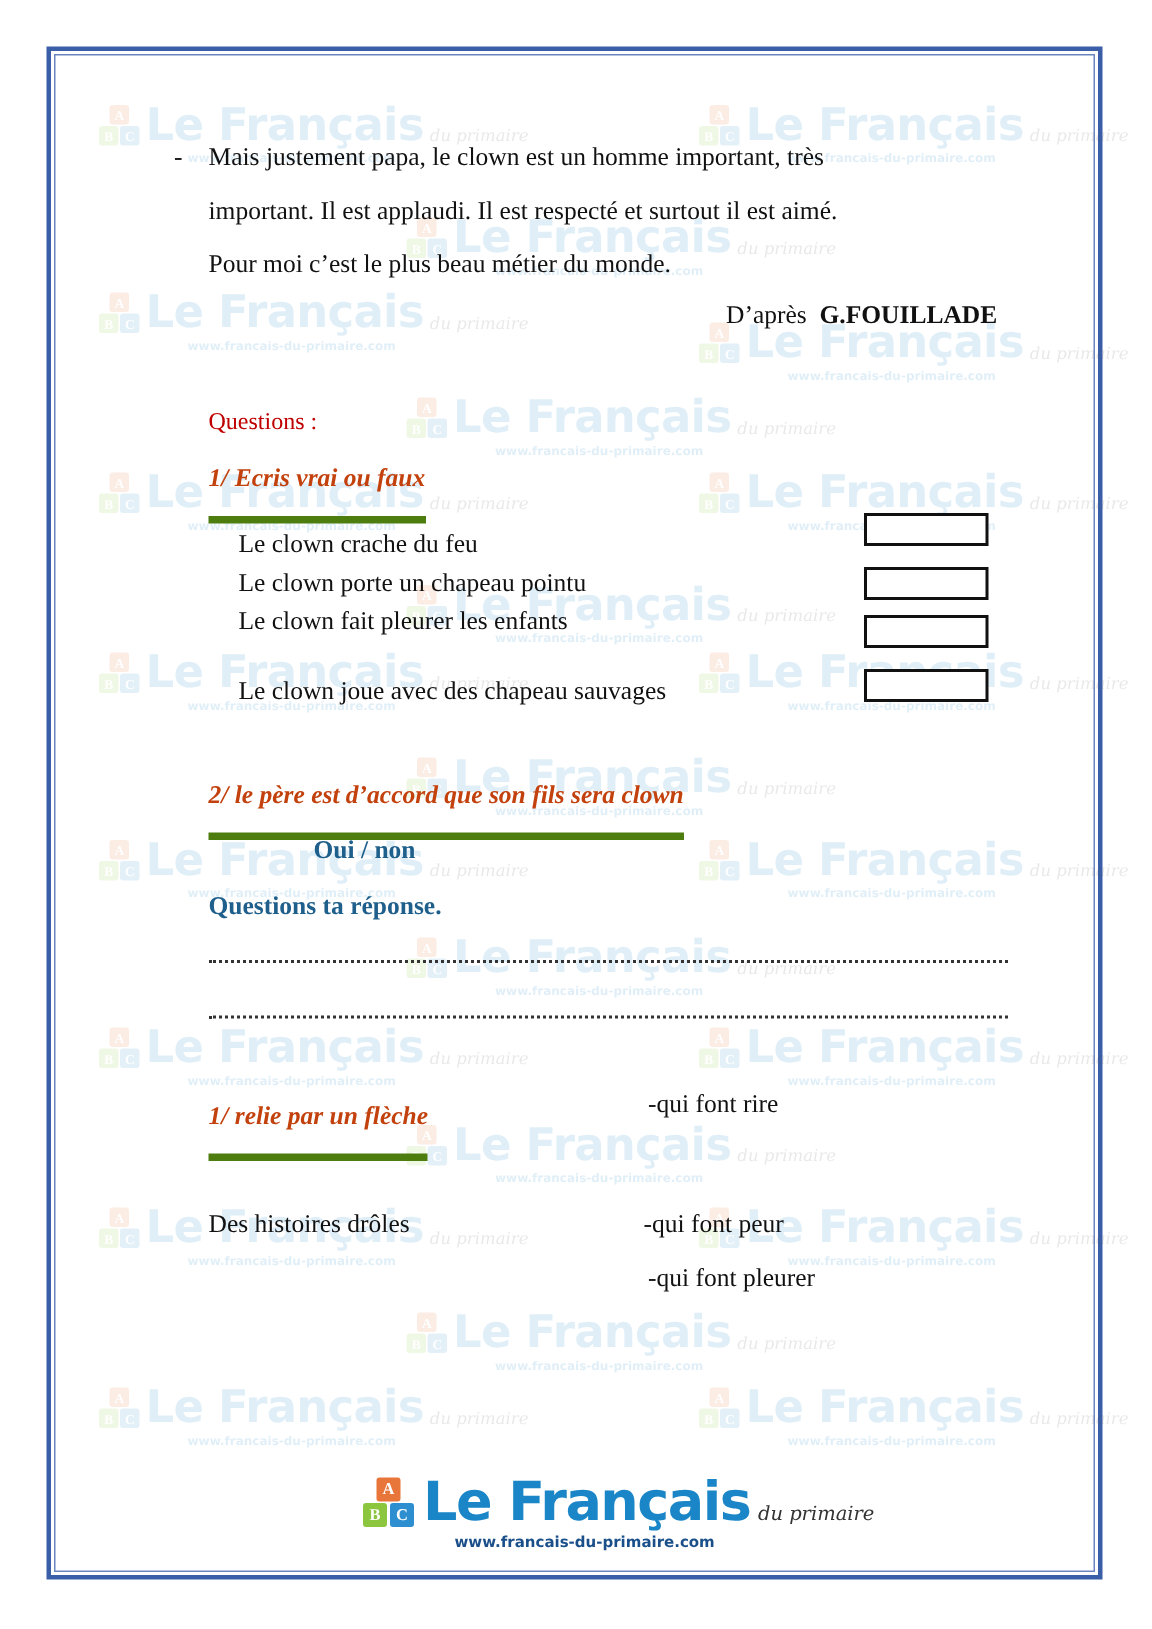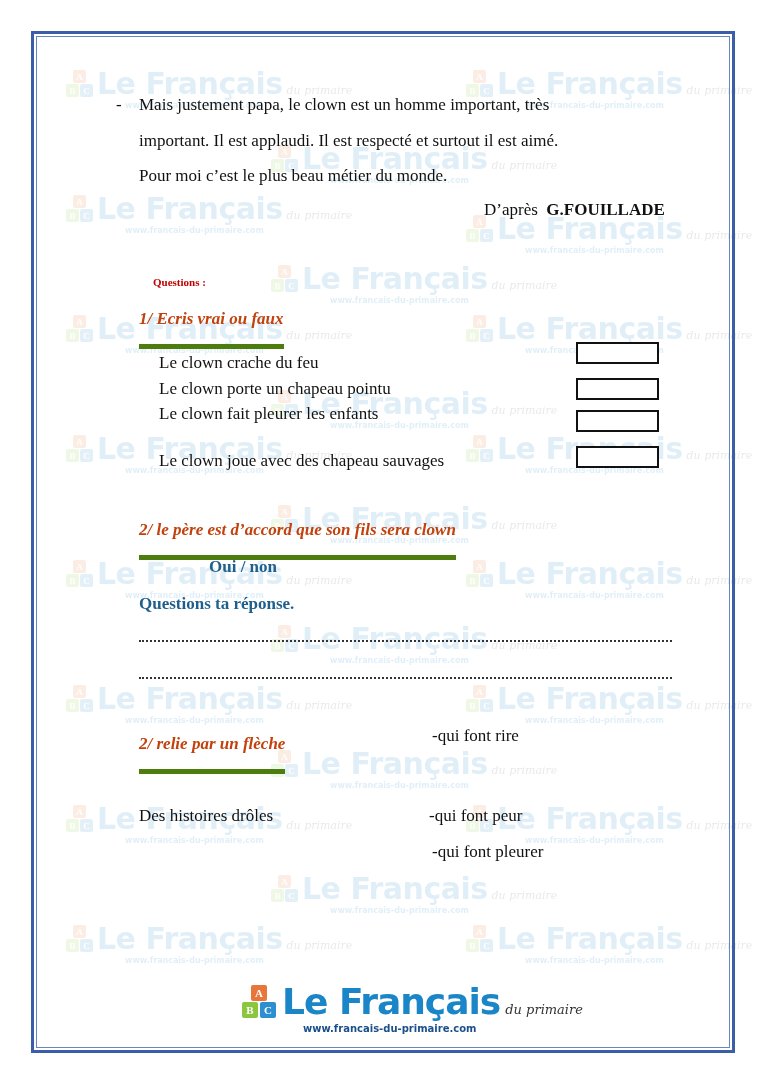--- a/index.html
+++ b/index.html
@@ -40,21 +40,21 @@
   .wm .url {
     font-family: "DejaVu Sans", sans-serif; font-weight: bold; font-size: 8px;
     color: #1a86c7; margin-left: 60px; margin-top: 3px;
   }
   
   .txt { position: absolute; font-size: 17px; line-height: 20px; white-space: nowrap; }
   .bullet-dash { position: absolute; left: 116px; top: 95px; font-size: 17px; }
   .para-line { left: 139px; }
   .credit { left: 454px; top: 200px; margin-left: 30px; }
   .credit b { font-weight: bold; }
-  .q-title { left: 153px; top: 272px; color: #c00000; font-weight: bold; font-size: 11px; }
+  .q-title { left: 139px; top: 272px; color: #c00000; font-weight: normal; font-size: 16px; }
   .heading {
     position: absolute; left: 139px; font-size: 17px; font-weight: bold; font-style: italic;
     color: #c2410c; border-bottom: 5px solid #4d7c0f; line-height: 18px; padding-bottom: 16px;
     white-space: nowrap;
   }
   .tf-item { left: 159px; }
   .tf-box {
     position: absolute; left: 576px; width: 83px; height: 22px;
     border: 2px solid #111; box-sizing: border-box; background: #fff;
   }
@@ -388,21 +388,21 @@
 <div class="tf-box" style="top:410px"></div>
 <div class="txt tf-item" style="top:451px">Le clown joue avec des chapeau sauvages</div>
 <div class="tf-box" style="top:446px"></div>
 
 <div class="heading" style="top:521px">2/ le père est d’accord que son fils sera clown</div>
 <div class="txt blue-text" style="left:209px; top:557px">Oui / non</div>
 <div class="txt blue-text" style="left:139px; top:594px">Questions ta réponse.</div>
 <div class="dots" style="top:640px"></div>
 <div class="dots" style="top:677px"></div>
 
-<div class="heading" style="top:735px">2/ relie par un flèche</div>
+<div class="heading" style="top:735px">1/ relie par un flèche</div>
 <div class="txt" style="left:432px; top:726px">-qui font rire</div>
 <div class="txt" style="left:139px; top:806px">Des histoires drôles</div>
 <div class="txt" style="left:429px; top:806px">-qui font peur</div>
 <div class="txt" style="left:432px; top:842px">-qui font pleurer</div>
 
 <div class="footer-logo">
   <div class="row">
     <div class="blocks">
       <div class="blk a">A</div>
       <div class="blk b">B</div>

